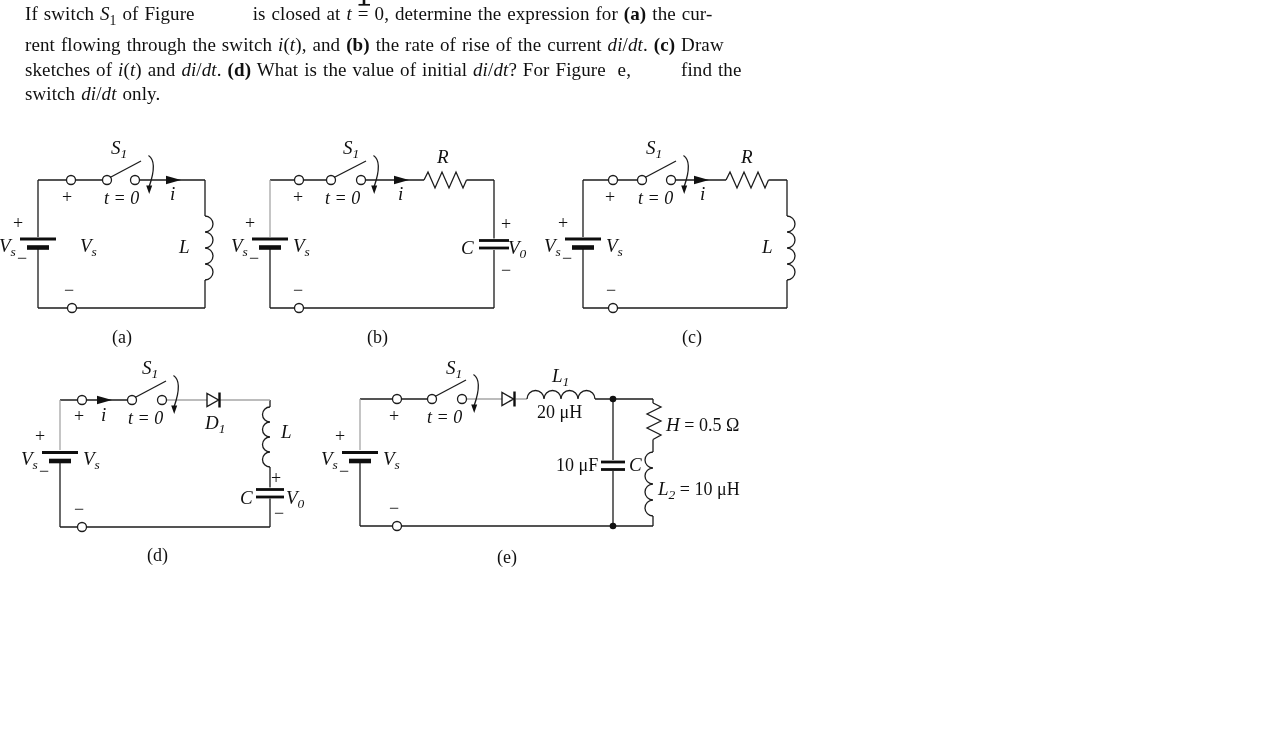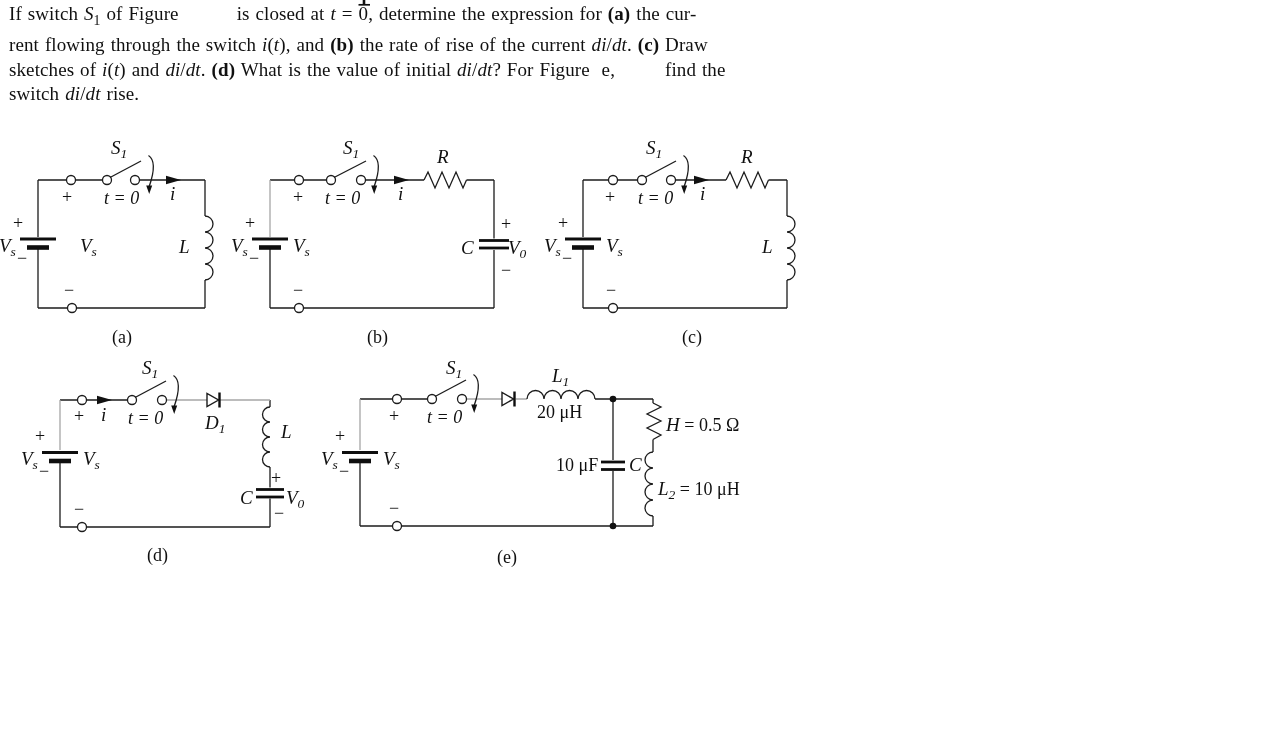--- a/index.html
+++ b/index.html
@@ -1,18 +1,18 @@
 <!DOCTYPE html>
 <html><head>
 <meta charset="utf-8">
 <style>
   html,body{margin:0;padding:0;background:#fff;}
   #page{position:relative;width:1268px;height:740px;background:#ffffff;overflow:hidden;
         font-family:"Liberation Serif","DejaVu Serif",serif;color:#111;}
-  .problem{position:absolute;left:9px;top:2px;width:830px;
+  .problem{position:absolute;left:25px;top:2px;width:830px;
            font:19px/24.4px "Liberation Serif","DejaVu Serif",serif;color:#101010;
            letter-spacing:0.1px;word-spacing:1.1px;}
   .tline{white-space:pre;}
   .seg-b{font-weight:bold;}
   .seg-i{font-style:italic;}
   .seg-sub{vertical-align:sub;font-size:0.72em;}
   .seg-gap1{display:inline-block;width:58px;}
   .seg-gap2{display:inline-block;width:50px;}
   svg{position:absolute;left:0;top:0;}
   .wire{stroke:#1c1c1c;stroke-width:1.3;fill:none;}
@@ -238,16 +238,16 @@
       <text class="it" x="383" y="465"><tspan>V</tspan><tspan class="sub" dy="4">s</tspan></text>
       <text class="up" x="389" y="514">−</text>
       <text class="up" x="497" y="563">(e)</text>
     </g>
   </svg>
 
   <div class="problem">
     <div class="tline"><span class="seg-n">If switch </span><span class="seg-i">S</span><span class="seg-sub">1</span><span class="seg-n"> of Figure</span><span class="seg-gap1"></span><span class="seg-n">is closed at </span><span class="seg-i">t</span><span class="seg-n"> = 0, determine the expression for </span><span class="seg-b">(a)</span><span class="seg-n"> the cur-</span></div>
     <div class="tline"><span class="seg-n">rent flowing through the switch </span><span class="seg-i">i</span><span class="seg-n">(</span><span class="seg-i">t</span><span class="seg-n">), and </span><span class="seg-b">(b)</span><span class="seg-n"> the rate of rise of the current </span><span class="seg-i">di</span><span class="seg-n">/</span><span class="seg-i">dt</span><span class="seg-n">. </span><span class="seg-b">(c)</span><span class="seg-n"> Draw</span></div>
     <div class="tline"><span class="seg-n">sketches of </span><span class="seg-i">i</span><span class="seg-n">(</span><span class="seg-i">t</span><span class="seg-n">) and </span><span class="seg-i">di</span><span class="seg-n">/</span><span class="seg-i">dt</span><span class="seg-n">. </span><span class="seg-b">(d)</span><span class="seg-n"> What is the value of initial </span><span class="seg-i">di</span><span class="seg-n">/</span><span class="seg-i">dt</span><span class="seg-n">? For Figure  e,</span><span class="seg-gap2"></span><span class="seg-n">find the</span></div>
-    <div class="tline"><span class="seg-n">switch </span><span class="seg-i">di</span><span class="seg-n">/</span><span class="seg-i">dt</span><span class="seg-n"> rise.</span></div>
+    <div class="tline"><span class="seg-n">switch </span><span class="seg-i">di</span><span class="seg-n">/</span><span class="seg-i">dt</span><span class="seg-n"> only.</span></div>
   </div>
 
 </div>
 
 </body></html>

